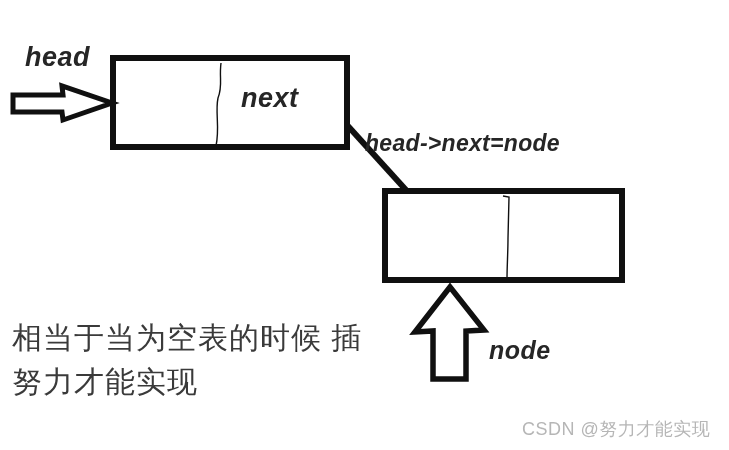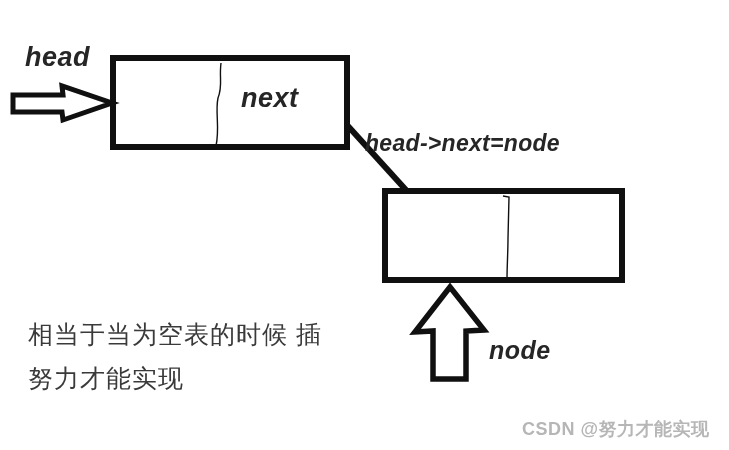--- a/index.html
+++ b/index.html
@@ -29,40 +29,39 @@
     font-style: italic;
     font-weight: bold;
     letter-spacing: 0.5px;
   }
   .lbl-head   { left: 25px;  top: 42px;  font-size: 27px; }
   .lbl-null   { left: 241px; top: 83px;  font-size: 27px; }
   .lbl-assign { left: 365px; top: 130px; font-size: 23px; letter-spacing: 0.3px; }
   .lbl-node   { left: 489px; top: 336px; font-size: 25px; }
   .caption {
     position: absolute;
-    left: 28px;
+    left: 12px;
     white-space: nowrap;
     color: #3a3a3a;
-    font-size: 25px;
+    font-size: 30px;
     font-style: normal;
     font-weight: normal;
     letter-spacing: 1px;
   }
   .caption-line1 { top: 318px; }
   .caption-line2 { top: 362px; }
   .watermark {
     position: absolute;
     left: 522px;
     top: 417px;
     font-size: 18px;
     color: #b6b6b6;
     white-space: nowrap;
     text-shadow: 1px 1px 0 #ffffff;
     letter-spacing: 0.5px;
-    font-weight: bold;
   }
 </style>
 </head>
 <body>
 
 <div class="canvas">
 
   <svg class="shapes" viewBox="0 0 729 450" xmlns="http://www.w3.org/2000/svg">
 
     <path d="M 13 95 L 63 95 L 62 86 L 112 103 L 63 120 L 62 112 L 13 112 Z" fill="#ffffff" stroke="#101010" stroke-width="5" stroke-linejoin="miter"></path>

